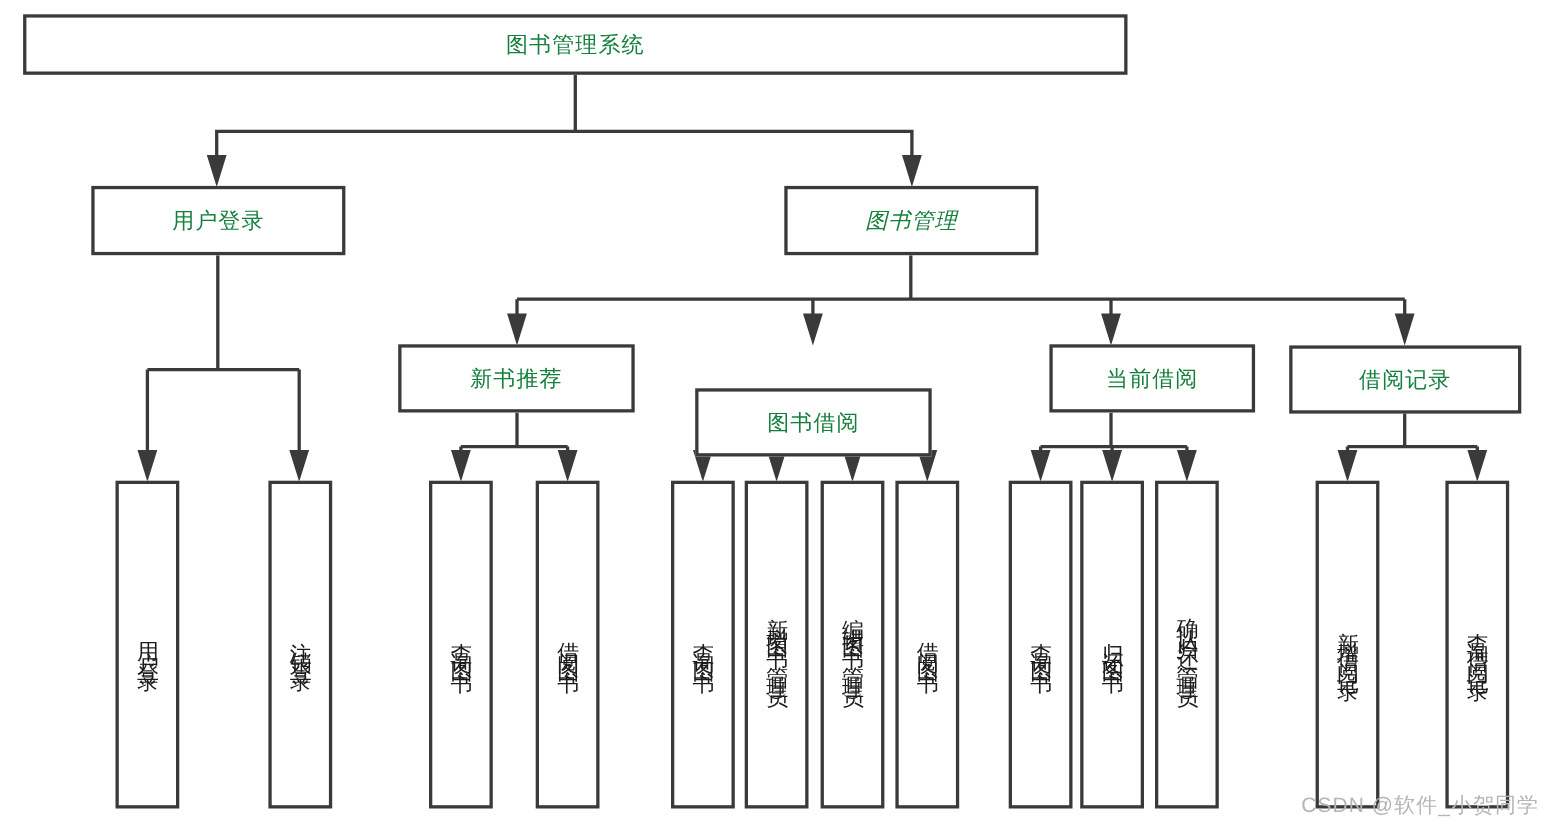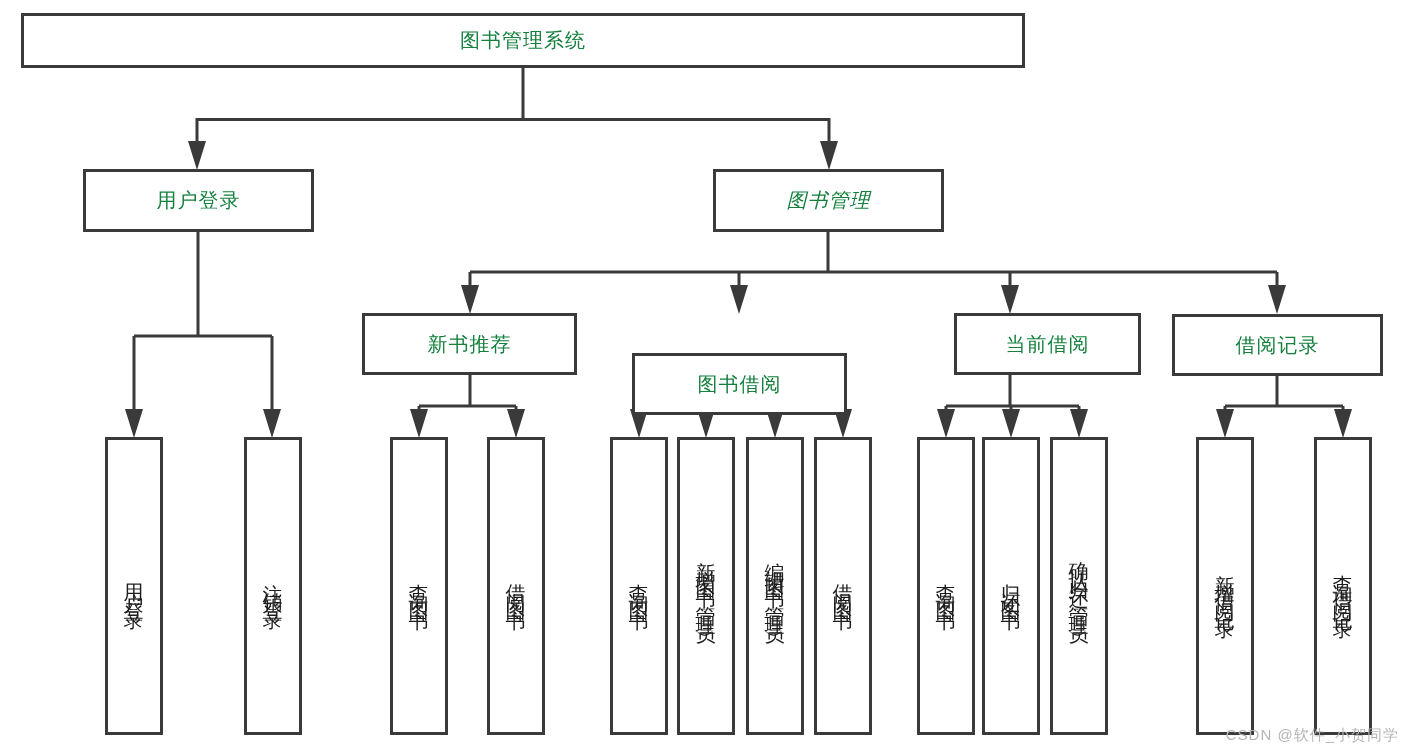--- a/index.html
+++ b/index.html
@@ -17,21 +17,21 @@
     border:3px solid #3a3a3a;display:flex;align-items:center;justify-content:center;
     z-index:2;
   }
   .leaf span{
     writing-mode:vertical-rl;text-orientation:mixed;
     font-size:20px;line-height:1;letter-spacing:9px;color:#1c1c1c;
   }
   #connectors{position:absolute;left:0;top:0;z-index:1;}
   #watermark{
     position:absolute;right:6px;bottom:2px;z-index:5;
-    font-size:15px;color:#b5b5b5;letter-spacing:1px;
+    font-size:19px;color:#b5b5b5;letter-spacing:1px;
   }
 </style>
 </head>
 <body>
 
 <div id="canvas">
 
   <svg id="connectors" width="1405" height="747" viewBox="0 0 1405 747">
     <path fill="none" stroke="#3a3a3a" stroke-width="3" d="M523 68 V121
          M197 119.5 H829 M197 118 V144 M829 118 V144

